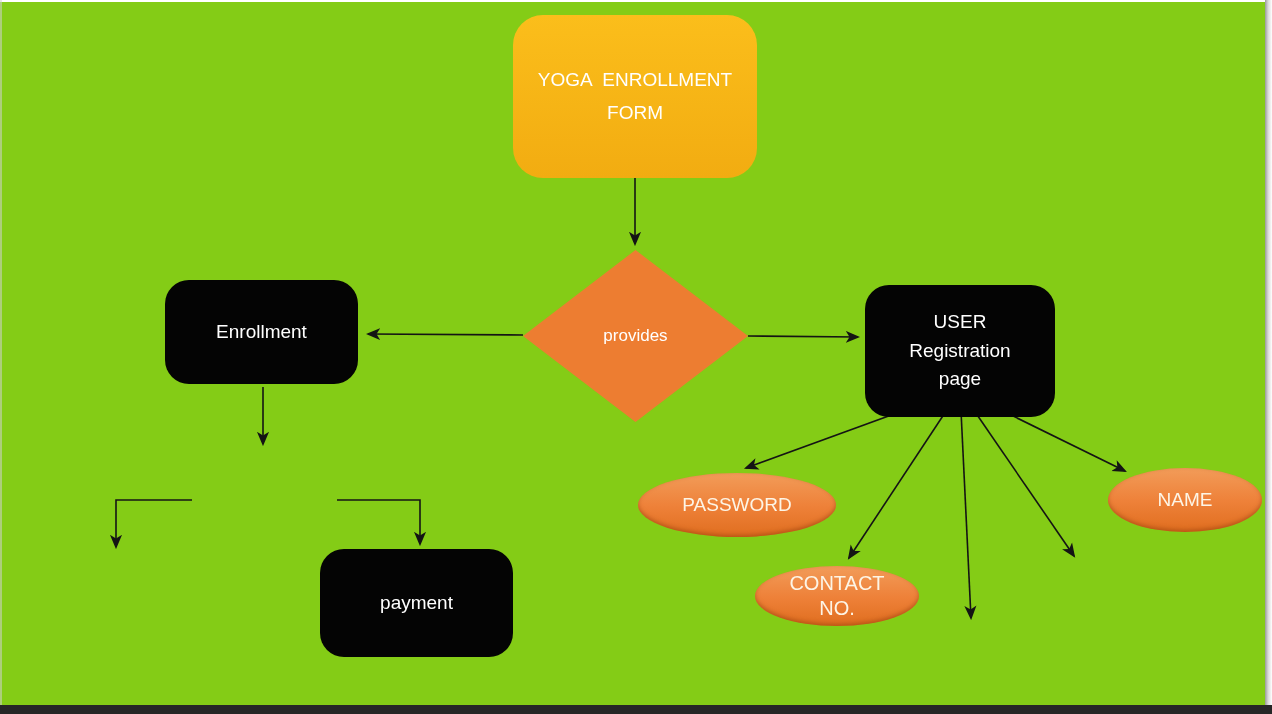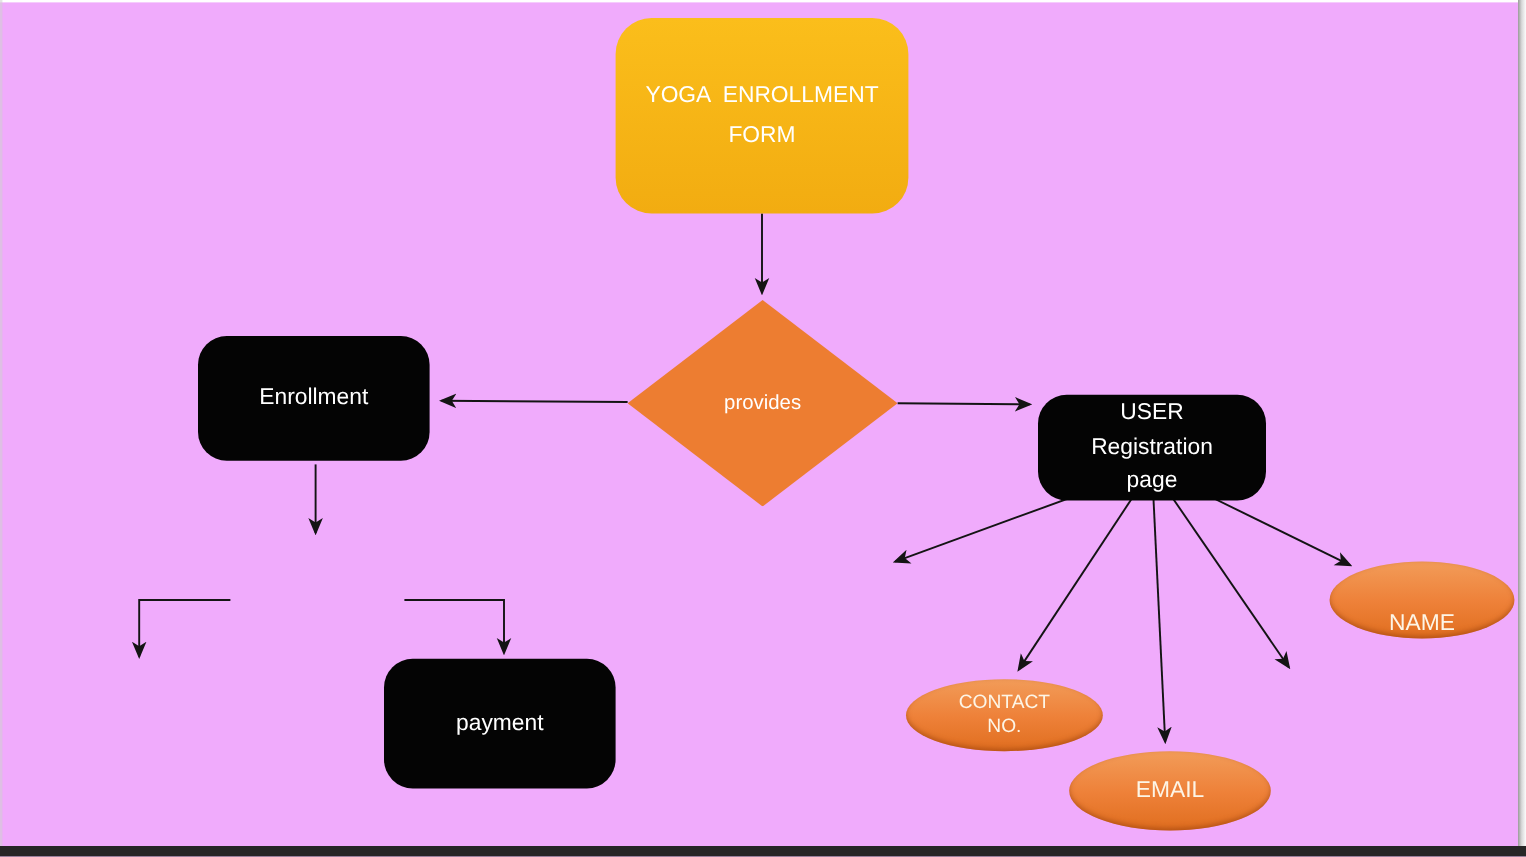--- a/index.html
+++ b/index.html
@@ -1,18 +1,18 @@
 <!DOCTYPE html>
 <html><head>
 <meta charset="utf-8">
 <style>
   html,body { margin:0; padding:0; background:#ffffff; }
   .stage {
     position:relative; width:1272px; height:714px;
-    background:#f0abfc; overflow:hidden;
+    background:#84cc16; overflow:hidden;
     font-family:"Liberation Sans", sans-serif;
   }
   
   .frame-top    { position:absolute; left:0; top:0; width:1272px; height:2px; background:#ffffff; }
   .frame-right  { position:absolute; right:0; top:0; width:7px; height:705px;
                   background:linear-gradient(90deg,#9a9a9a 0%,#d9d9d9 45%,#ffffff 100%); }
   .frame-bottom { position:absolute; left:0; top:705px; width:1272px; height:9px; background:#262626; }
   .frame-left   { position:absolute; left:0; top:0; width:2px; height:705px; background:#cfcfcf; opacity:.55; }
 
   .node { position:absolute; display:flex; align-items:center; justify-content:center;
@@ -20,21 +20,21 @@
   .label { white-space:pre-wrap; }
 
   .rect { background:#040404; border-radius:24px; font-size:19px; line-height:1.45; }
   .yellow { background:linear-gradient(180deg,#FBBE1B 0%,#F2AC11 100%);
             border-radius:30px; font-size:19px; line-height:1.7; }
   .diamond { background:#ED7D31; clip-path:polygon(50% 0,100% 50%,50% 100%,0 50%); font-size:17px; }
   .ellipse { border-radius:50%;
              background:linear-gradient(180deg,#F29C59 0%,#EE8139 52%,#E06E1F 100%);
              box-shadow: inset 0 -2px 4px rgba(150,62,12,.55);
              font-size:19px; color:#FDF5E6; line-height:1.25; }
-  .ellipse-sm { font-size:16px; }
+  .ellipse-sm { font-size:20px; }
 
   .connector-layer { position:absolute; left:0; top:0; width:1272px; height:714px; pointer-events:none; }
 </style>
 </head>
 <body>
 
 <div class="stage">
 
   <svg class="connector-layer" viewBox="0 0 1272 714" xmlns="http://www.w3.org/2000/svg">
     <defs>
@@ -63,44 +63,44 @@
   </div>
 
   <div class="node diamond" style="left:523px; top:250px; width:225px; height:172px;">
     <span class="label">provides</span>
   </div>
 
   <div class="node rect" style="left:165px; top:280px; width:193px; height:104px;">
     <span class="label">Enrollment</span>
   </div>
 
-  <div class="node rect" style="left:865px; top:285px; width:190px; height:88px; line-height:1.5;margin-top:44px;">
+  <div class="node rect" style="left:865px; top:285px; width:190px; height:132px; line-height:1.5;">
     <span class="label">USER
 Registration
 page</span>
   </div>
 
 
 
   <div class="node rect" style="left:320px; top:549px; width:193px; height:108px;">
     <span class="label">payment</span>
   </div>
 
+  <div class="node ellipse" style="left:638px; top:473px; width:198px; height:64px;">
+    <span class="label">PASSWORD</span>
+  </div>
 
   <div class="node ellipse ellipse-sm" style="left:755px; top:566px; width:164px; height:60px;">
     <span class="label">CONTACT
 NO.</span>
   </div>
 
-  <div class="node ellipse" style="left:891px; top:626px; width:168px; height:66px;">
-    <span class="label">EMAIL</span>
-  </div>
 
 
-  <div class="node ellipse" style="left:1108px; top:468px; width:154px; height:64px;align-items:flex-end;">
+  <div class="node ellipse" style="left:1108px; top:468px; width:154px; height:64px;">
     <span class="label">NAME</span>
   </div>
 
   <div class="frame-top"></div>
   <div class="frame-left"></div>
   <div class="frame-right"></div>
   <div class="frame-bottom"></div>
 
 </div>
 

